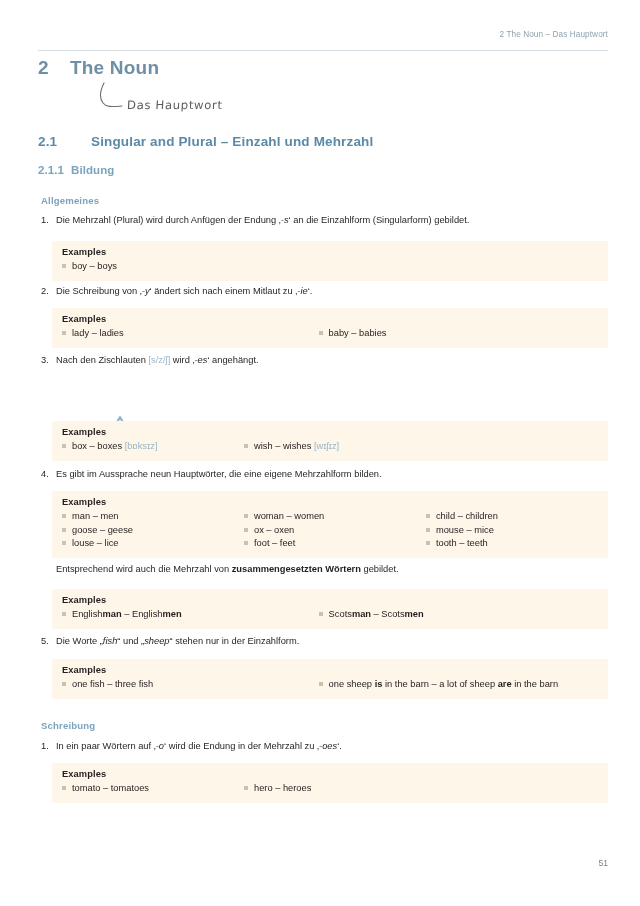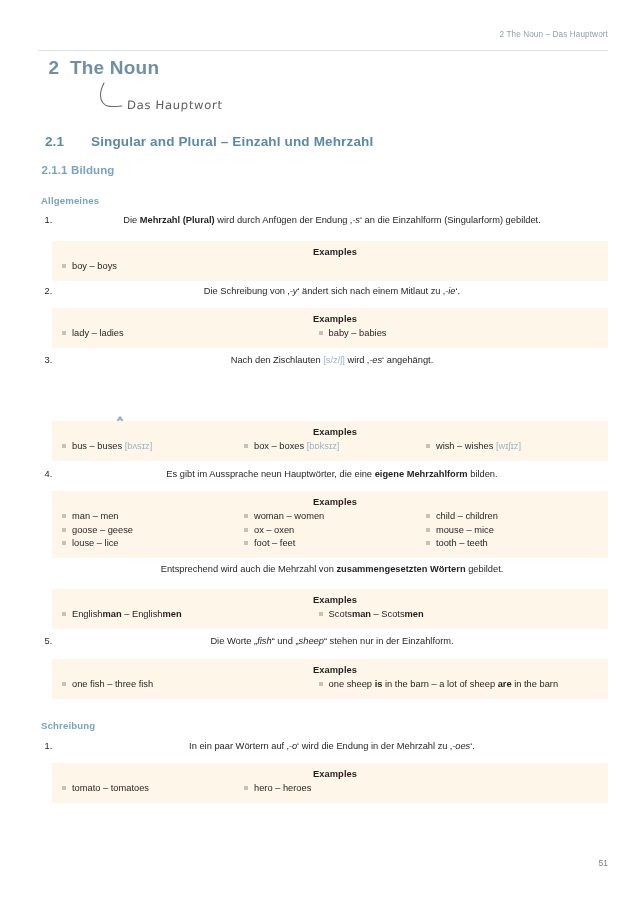--- a/index.html
+++ b/index.html
@@ -14,21 +14,20 @@
     color: #231f20;
     position: relative;
     overflow: hidden;
   }
 
   .page {
     position: relative;
     width: 640px;
     height: 906px;
     box-sizing: border-box;
-    text-align: center;
   }
 
   
   .running-head {
     position: absolute;
     top: 30px;
     right: 32px;
     font-size: 8.2px;
     color: #8fa2b0;
     letter-spacing: .1px;
@@ -124,21 +123,21 @@
     font-size: 9.3px;
     line-height: 13px;
     color: #231f20;
     display: flex;
   }
   .rule .rnum {
     width: 15px;
     flex: 0 0 15px;
   }
   .rule .rtext { flex: 1 1 auto; }
-  .rule b { font-weight: bold; margin-top: 26px; }
+  .rule b { font-weight: normal; margin-top: 26px; }
   .rule i { font-style: italic; }
   .phon { color: #9ab6cb; }
 
   
   .para {
     position: absolute;
     left: 56px;
     right: 32px;
     font-size: 9.3px;
     line-height: 13px;
@@ -296,26 +295,20 @@
     </svg>
     <span><span>Achtung: Aussprache ‚</span><i style="font-weight: bold;">-es</i><span>‘ = </span><span class="phon">[ɪz]</span></span>
   </div>
 
   <div class="exbox" style="top:421px;">
     <div class="ex-title">Examples</div>
     <div class="ex-grid">
         <div class="ex-col-3">
           <div class="ex-item">
             <span class="sq"></span>
-            <span><span>bus – buses </span><span class="phon">[bʌsɪz]</span></span>
-          </div>
-        </div>
-        <div class="ex-col-3">
-          <div class="ex-item">
-            <span class="sq"></span>
             <span><span>box – boxes </span><span class="phon">[bɒksɪz]</span></span>
           </div>
         </div>
         <div class="ex-col-3">
           <div class="ex-item">
             <span class="sq"></span>
             <span><span>wish – wishes </span><span class="phon">[wɪʃɪz]</span></span>
           </div>
         </div>
       </div>

